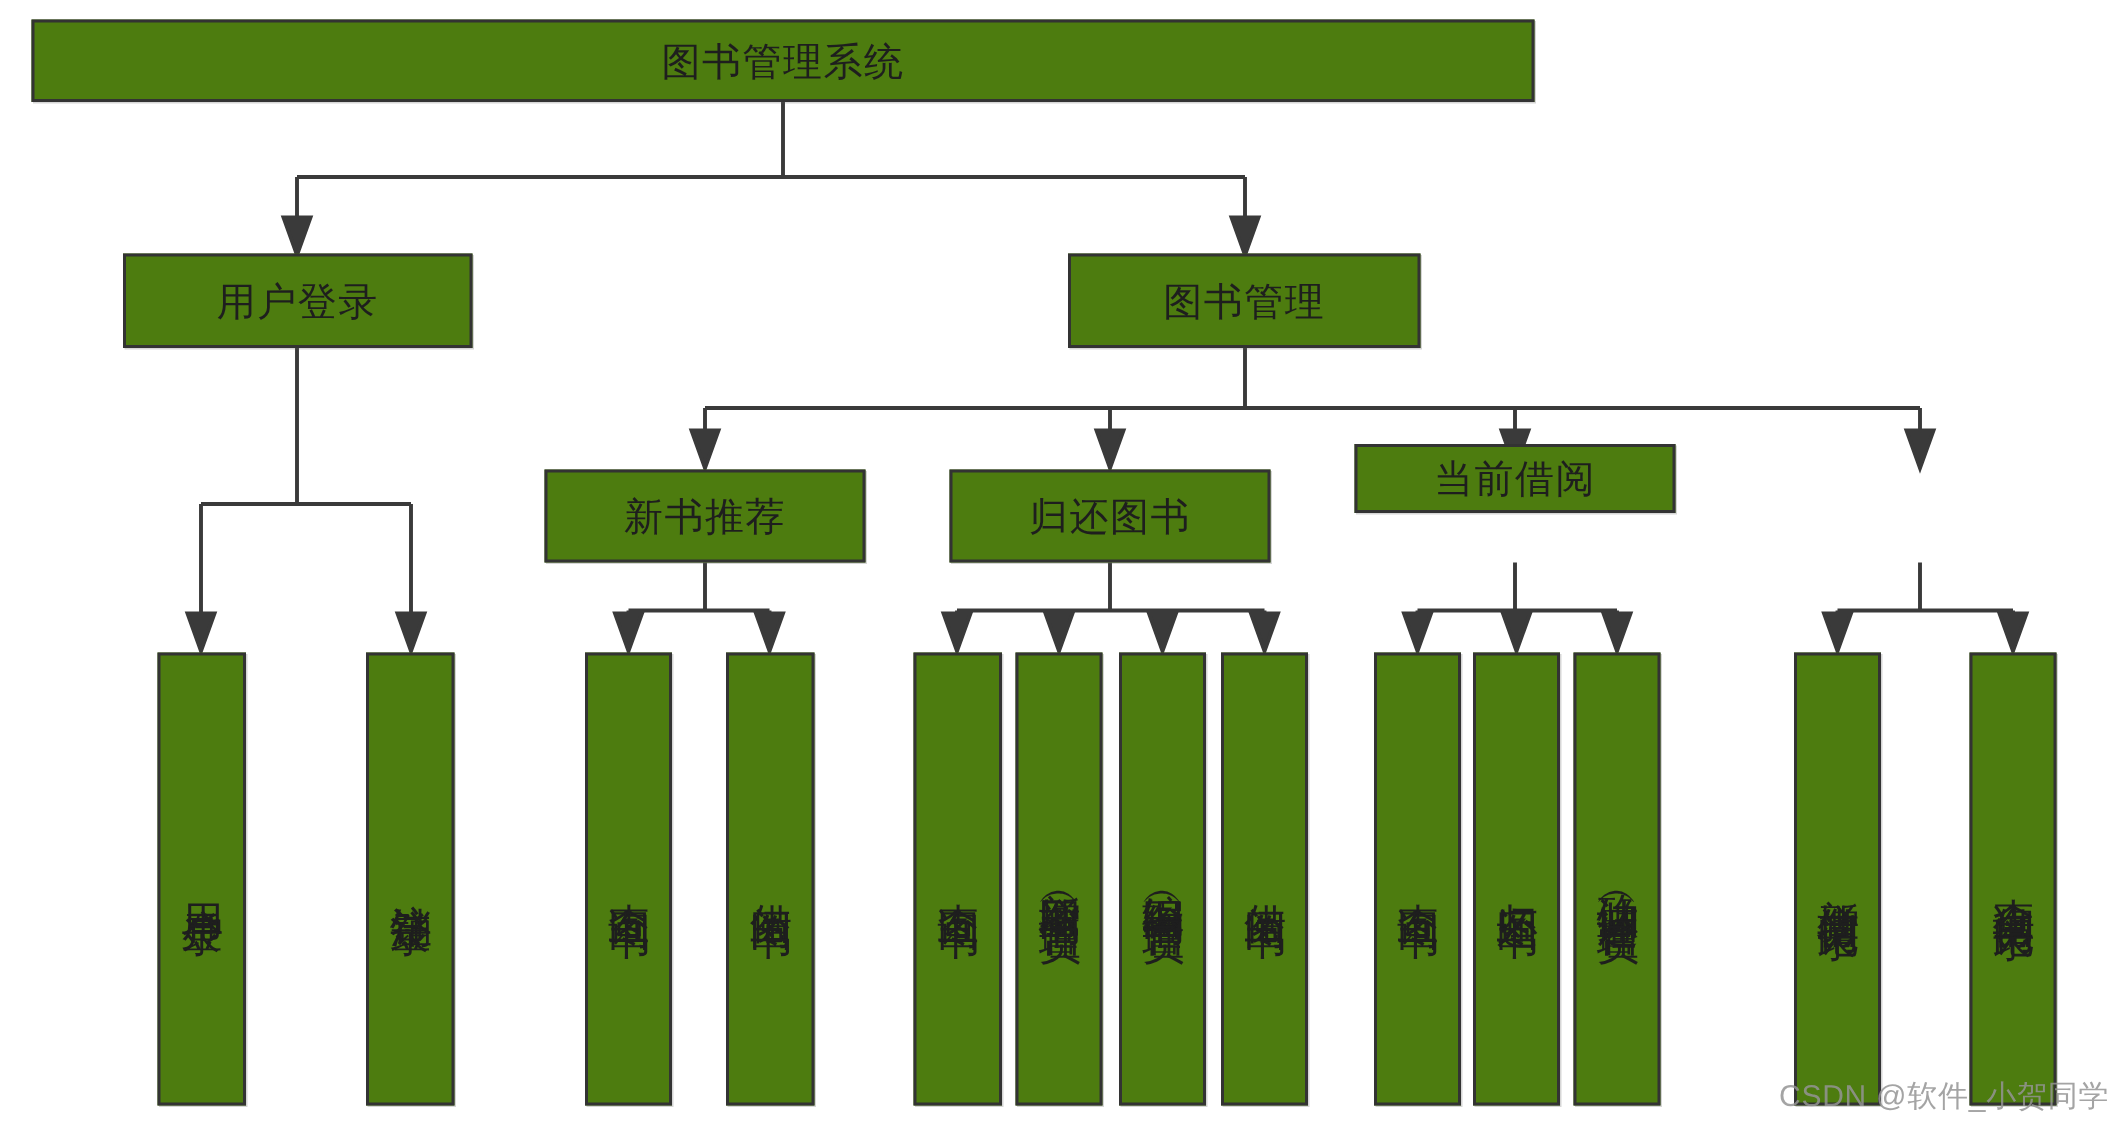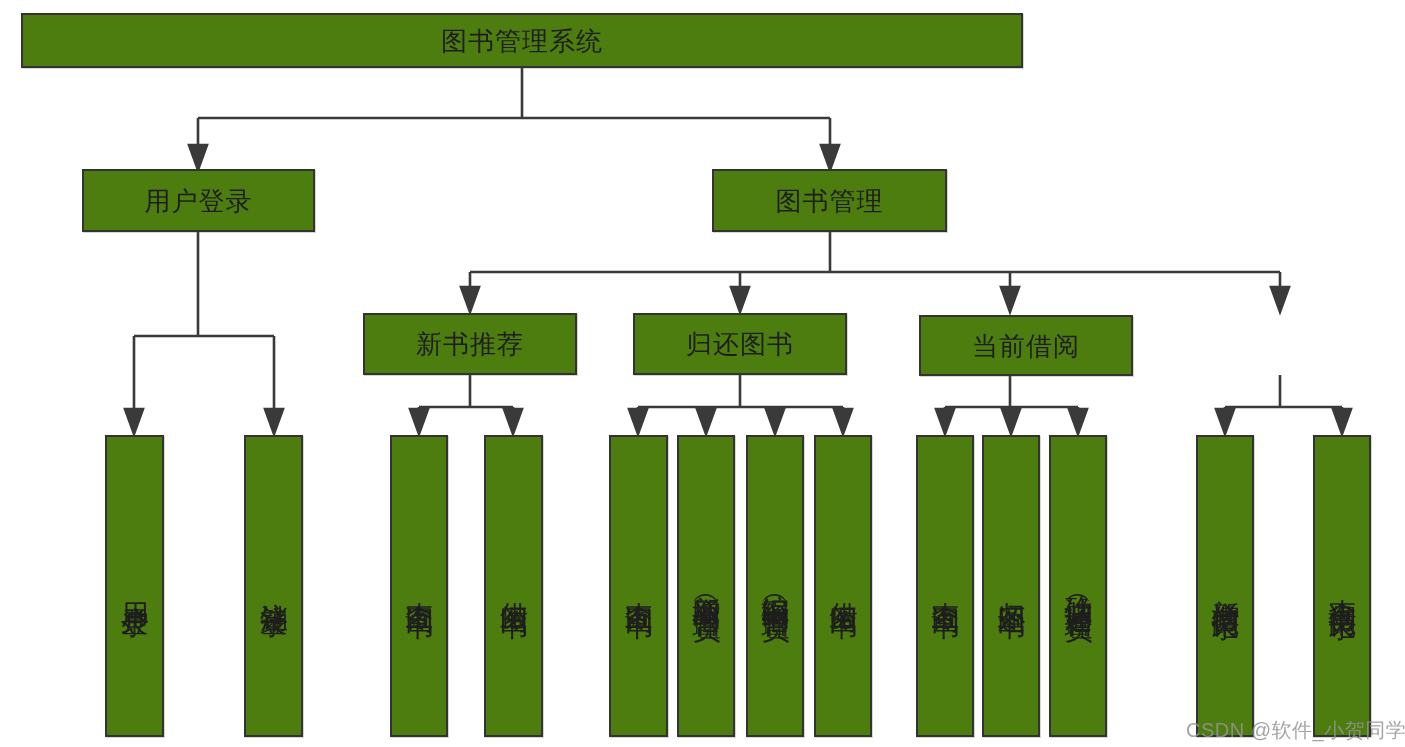--- a/index.html
+++ b/index.html
@@ -125,21 +125,21 @@
   <div class="box" style="left:712px; top:169px; width:235px; height:63px;">
     <span class="h-label">图书管理</span>
   </div>
 
   <div class="box" style="left:363px; top:313px; width:214px; height:62px;">
     <span class="h-label">新书推荐</span>
   </div>
   <div class="box" style="left:633px; top:313px; width:214px; height:62px;">
     <span class="h-label">归还图书</span>
   </div>
-  <div class="box" style="left:903px; top:315px; width:214px; height:61px;margin-left:16px;">
+  <div class="box" style="left:903px; top:296px; width:214px; height:46px;">
     <span class="h-label">当前借阅</span>
   </div>
 
   <div class="box leaf" style="left:105px; width:59px;">
     <span class="v-label">用户登录</span>
   </div>
   <div class="box leaf" style="left:244px; width:59px;">
     <span class="v-label">注销登录</span>
   </div>
 

